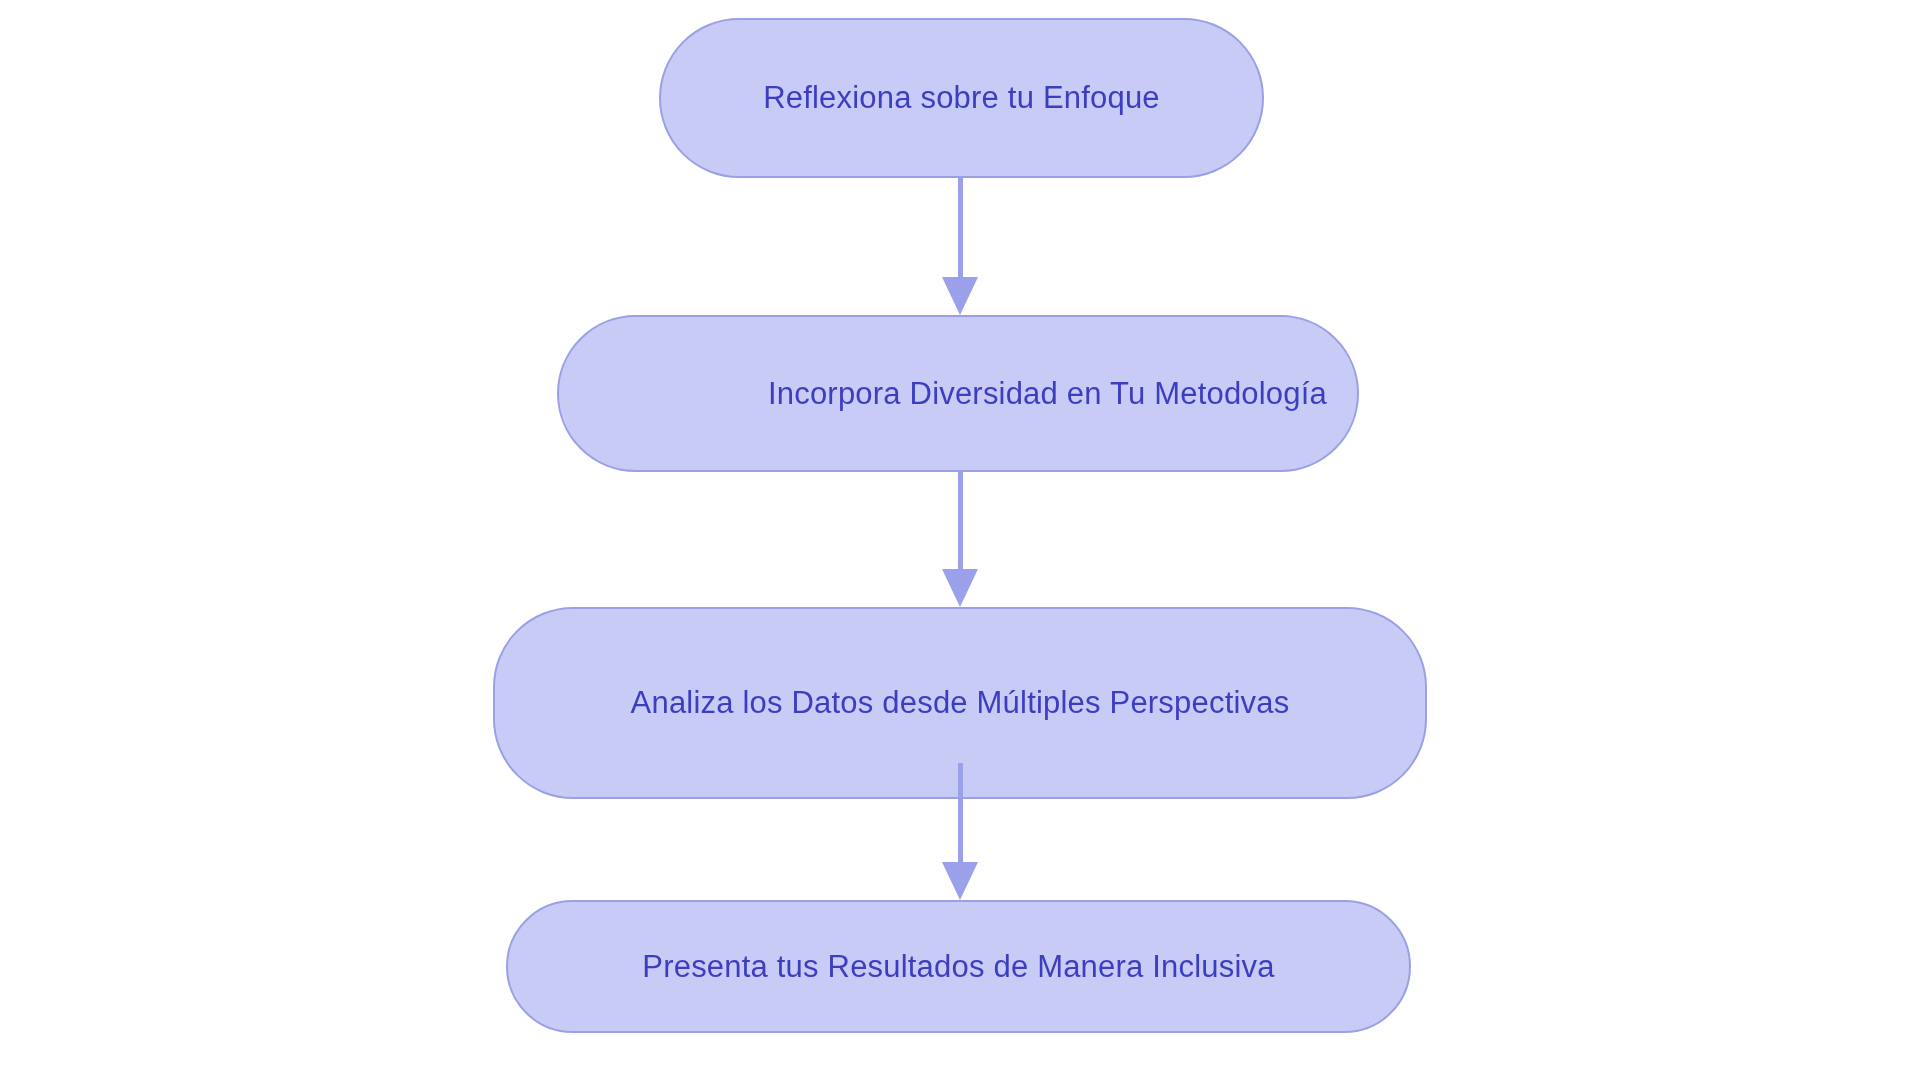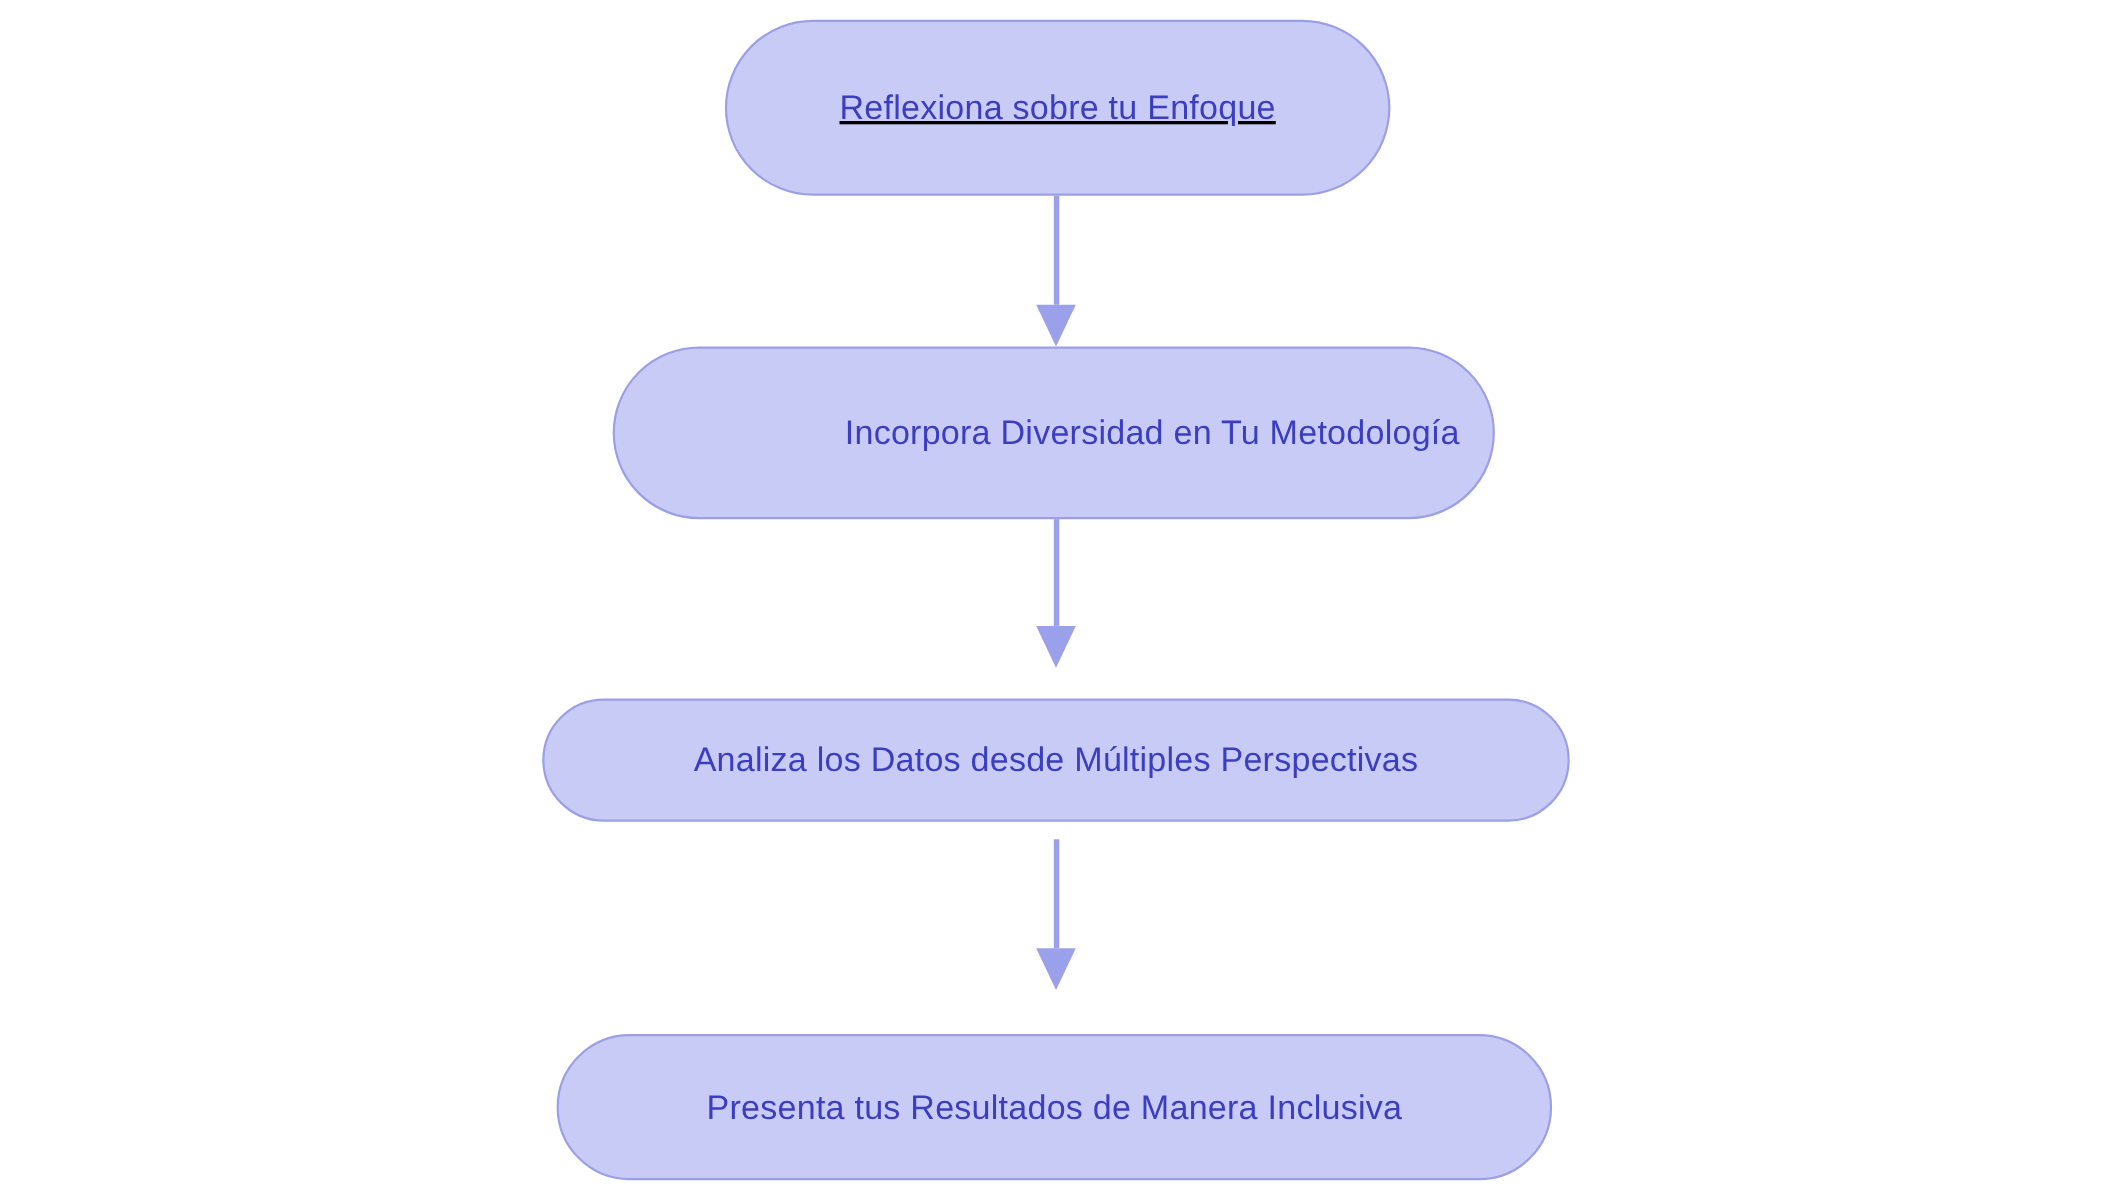--- a/index.html
+++ b/index.html
@@ -31,24 +31,24 @@
     text-align: center;
   }
   .node .label {
     color: var(--node-text);
     font-size: 31px;
     font-weight: 400;
     letter-spacing: 0.2px;
     padding: 0 30px;
     white-space: nowrap;
   }
-  .node-1 { left: 659px; top: 18px;  width: 605px; height: 160px; text-decoration: underline; }
+  .node-1 { left: 659px; top: 18px;  width: 605px; height: 160px; }
   .node-2 { left: 557px; top: 315px; width: 802px; height: 157px; justify-content: flex-end; }
-  .node-3 { left: 493px; top: 607px; width: 934px; height: 112px; margin-top: 28px; }
-  .node-4 { left: 506px; top: 940px; width: 905px; height: 133px; }
+  .node-3 { left: 493px; top: 607px; width: 934px; height: 192px; }
+  .node-4 { left: 506px; top: 900px; width: 905px; height: 133px; }
 
   .arrow {
     position: absolute;
     left: 942px;            
     width: 36px;
     display: flex;
     flex-direction: column;
     align-items: center;
   }
   .arrow .shaft {

